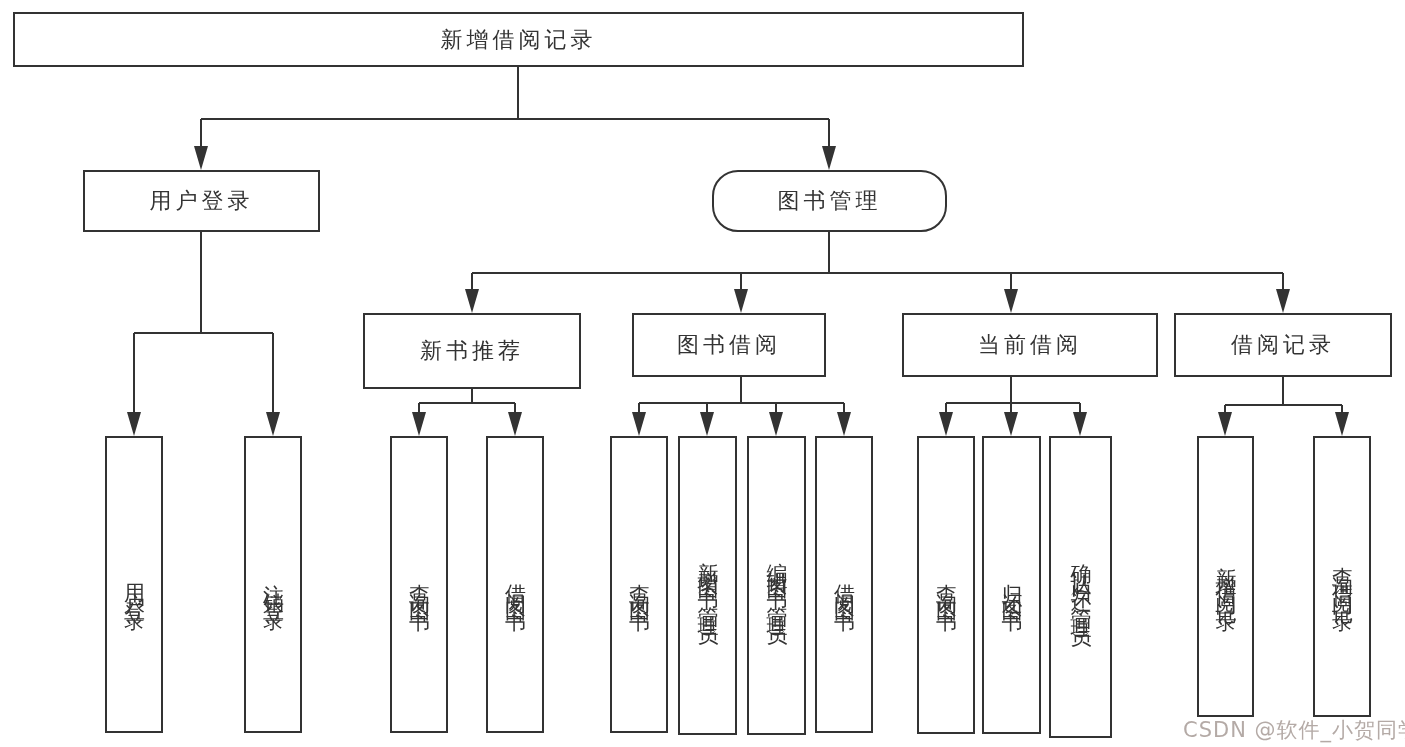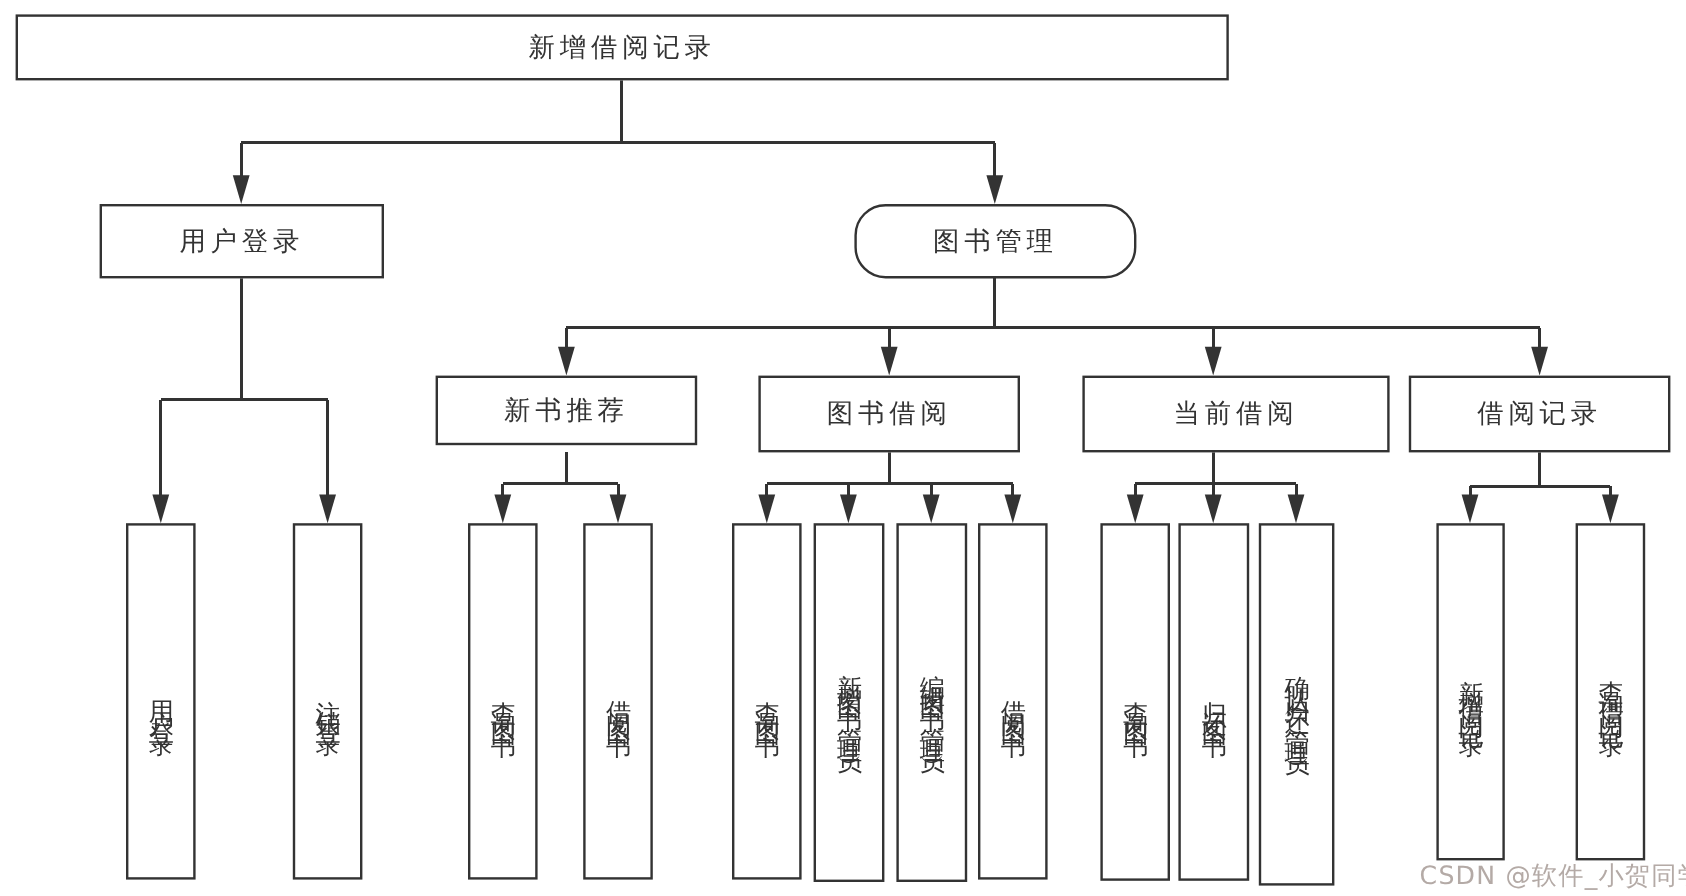--- a/index.html
+++ b/index.html
@@ -113,24 +113,24 @@
     <span>新增借阅记录</span>
   </div>
 
   <div class="node h" style="left:83px; top:170px; width:237px; height:62px;">
     <span>用户登录</span>
   </div>
   <div class="node h" style="left:712px; top:170px; width:235px; height:62px;border-radius:26px;">
     <span>图书管理</span>
   </div>
 
-  <div class="node h" style="left:363px; top:313px; width:218px; height:58px;">
+  <div class="node h" style="left:363px; top:313px; width:218px; height:76px;">
     <span>新书推荐</span>
   </div>
-  <div class="node h" style="left:632px; top:313px; width:218px; height:64px;">
+  <div class="node h" style="left:632px; top:313px; width:194px; height:64px;">
     <span>图书借阅</span>
   </div>
   <div class="node h" style="left:902px; top:313px; width:256px; height:64px;">
     <span>当前借阅</span>
   </div>
   <div class="node h" style="left:1174px; top:313px; width:218px; height:64px;">
     <span>借阅记录</span>
   </div>
 
   <div class="node v" style="left:105px; top:436px; width:58px; height:297px;">

